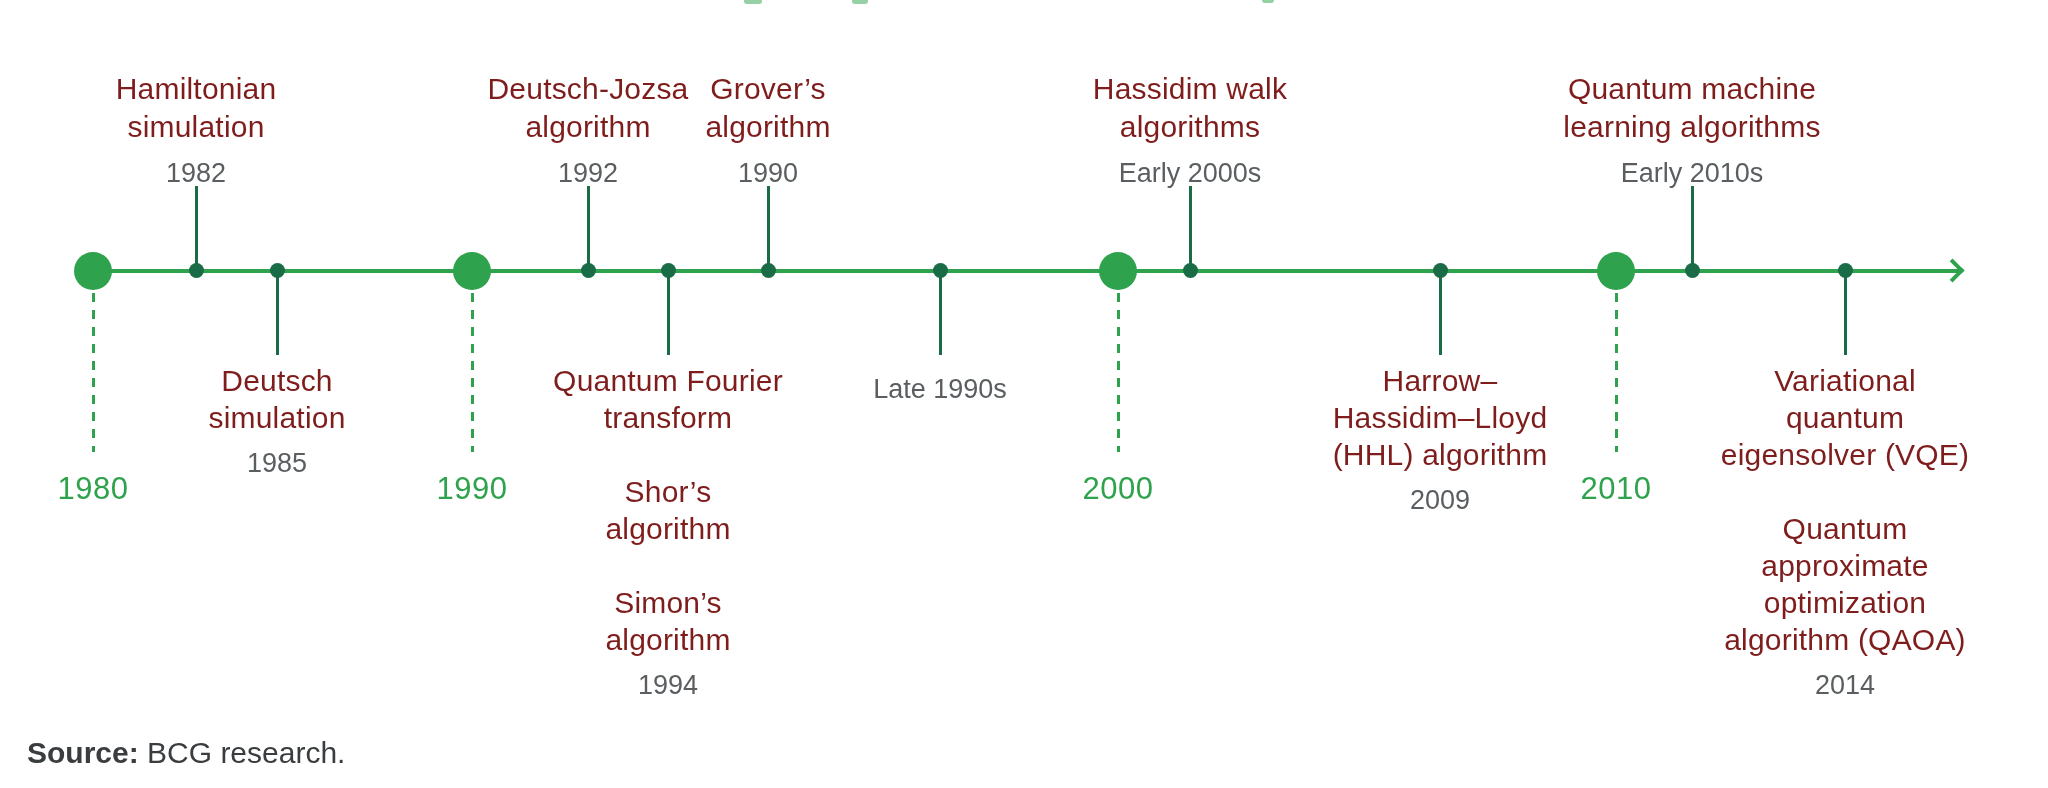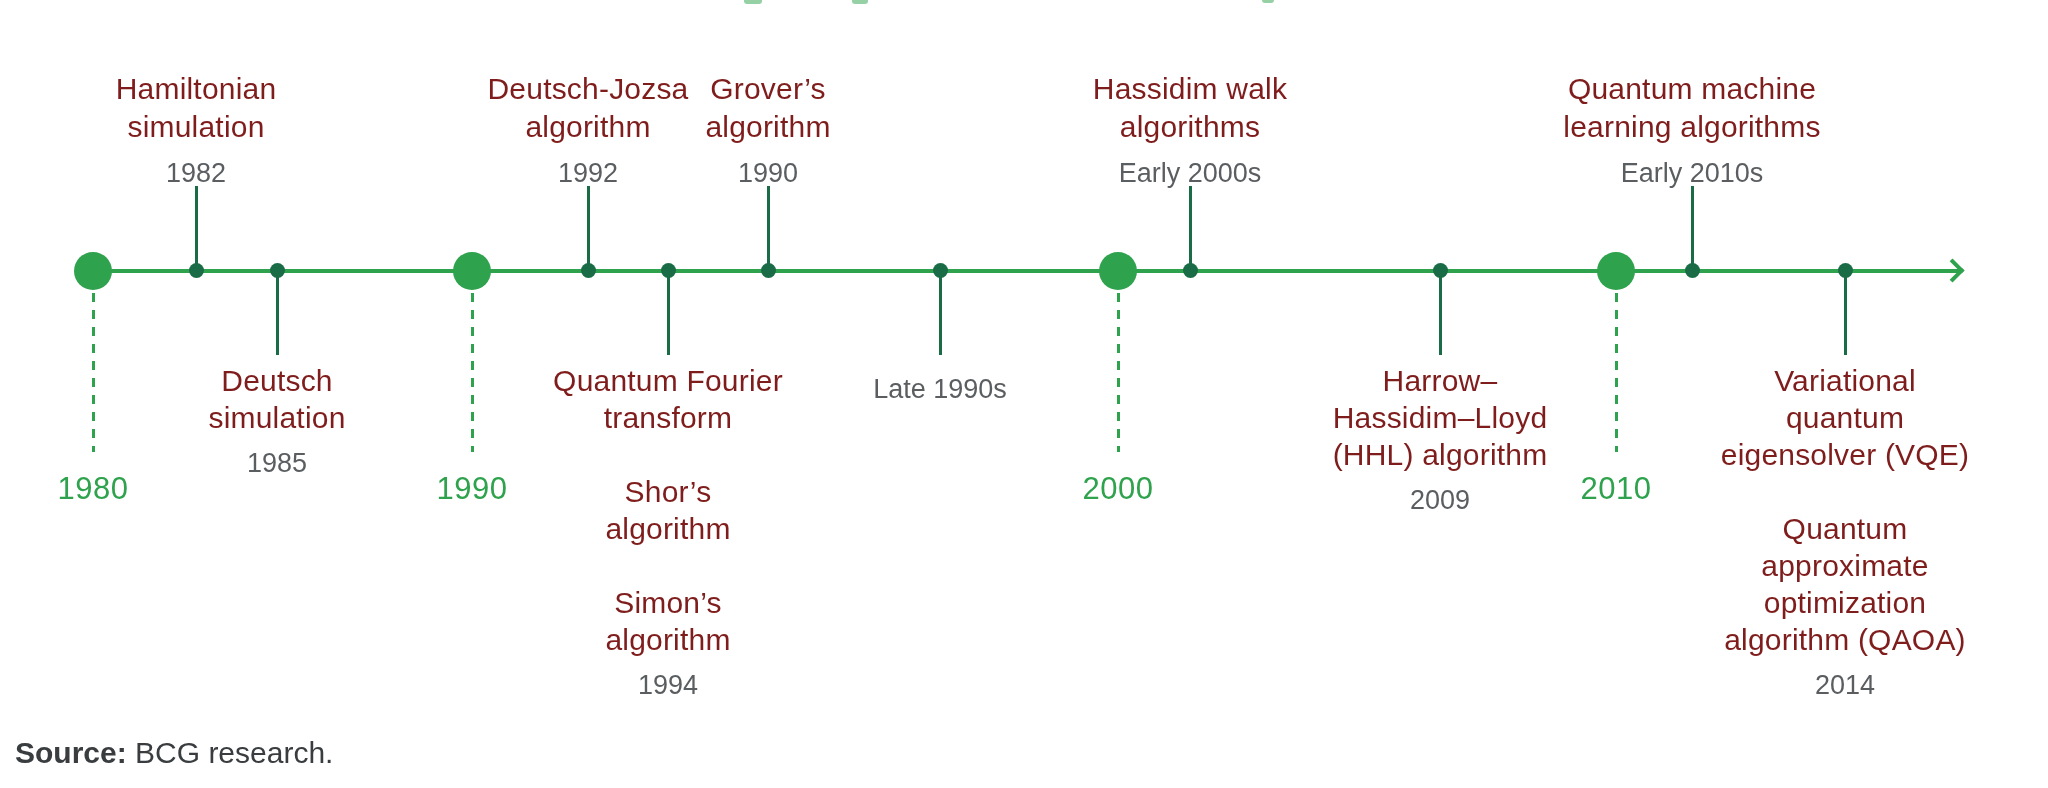--- a/index.html
+++ b/index.html
@@ -32,21 +32,21 @@
   .event.below{top:362px;}
   .elabel{white-space:pre;text-align:center;font-size:30px;line-height:38px;color:#7f1d1d;letter-spacing:.2px;}
   .event.below .elabel{line-height:37px;}
   .eyear{white-space:pre;text-align:center;font-size:27px;line-height:32px;color:#5a5e60;margin-top:11px;}
   .decade-year{
     position:absolute;top:460px;left:0;transform:translateX(-50%);
     font-size:31px;line-height:34px;font-weight:400;color:#2ea24c;letter-spacing:.5px;margin-top:12px;
   }
   
   .source{position:absolute;left:15px;top:733px;font-size:30px;line-height:40px;color:#3a3d3f;}
-  .source .bold{font-weight:700;}
+  .source .bold{font-weight:700;margin-left:12px;}
 </style>
 </head>
 <body>
 
 <div class="canvas">
 
   <div class="fragment" style="left:744px;width:18px;"></div>
   <div class="fragment" style="left:852px;width:16px;"></div>
   <div class="fragment" style="left:1262px;width:12px;height:3px;"></div>
 

